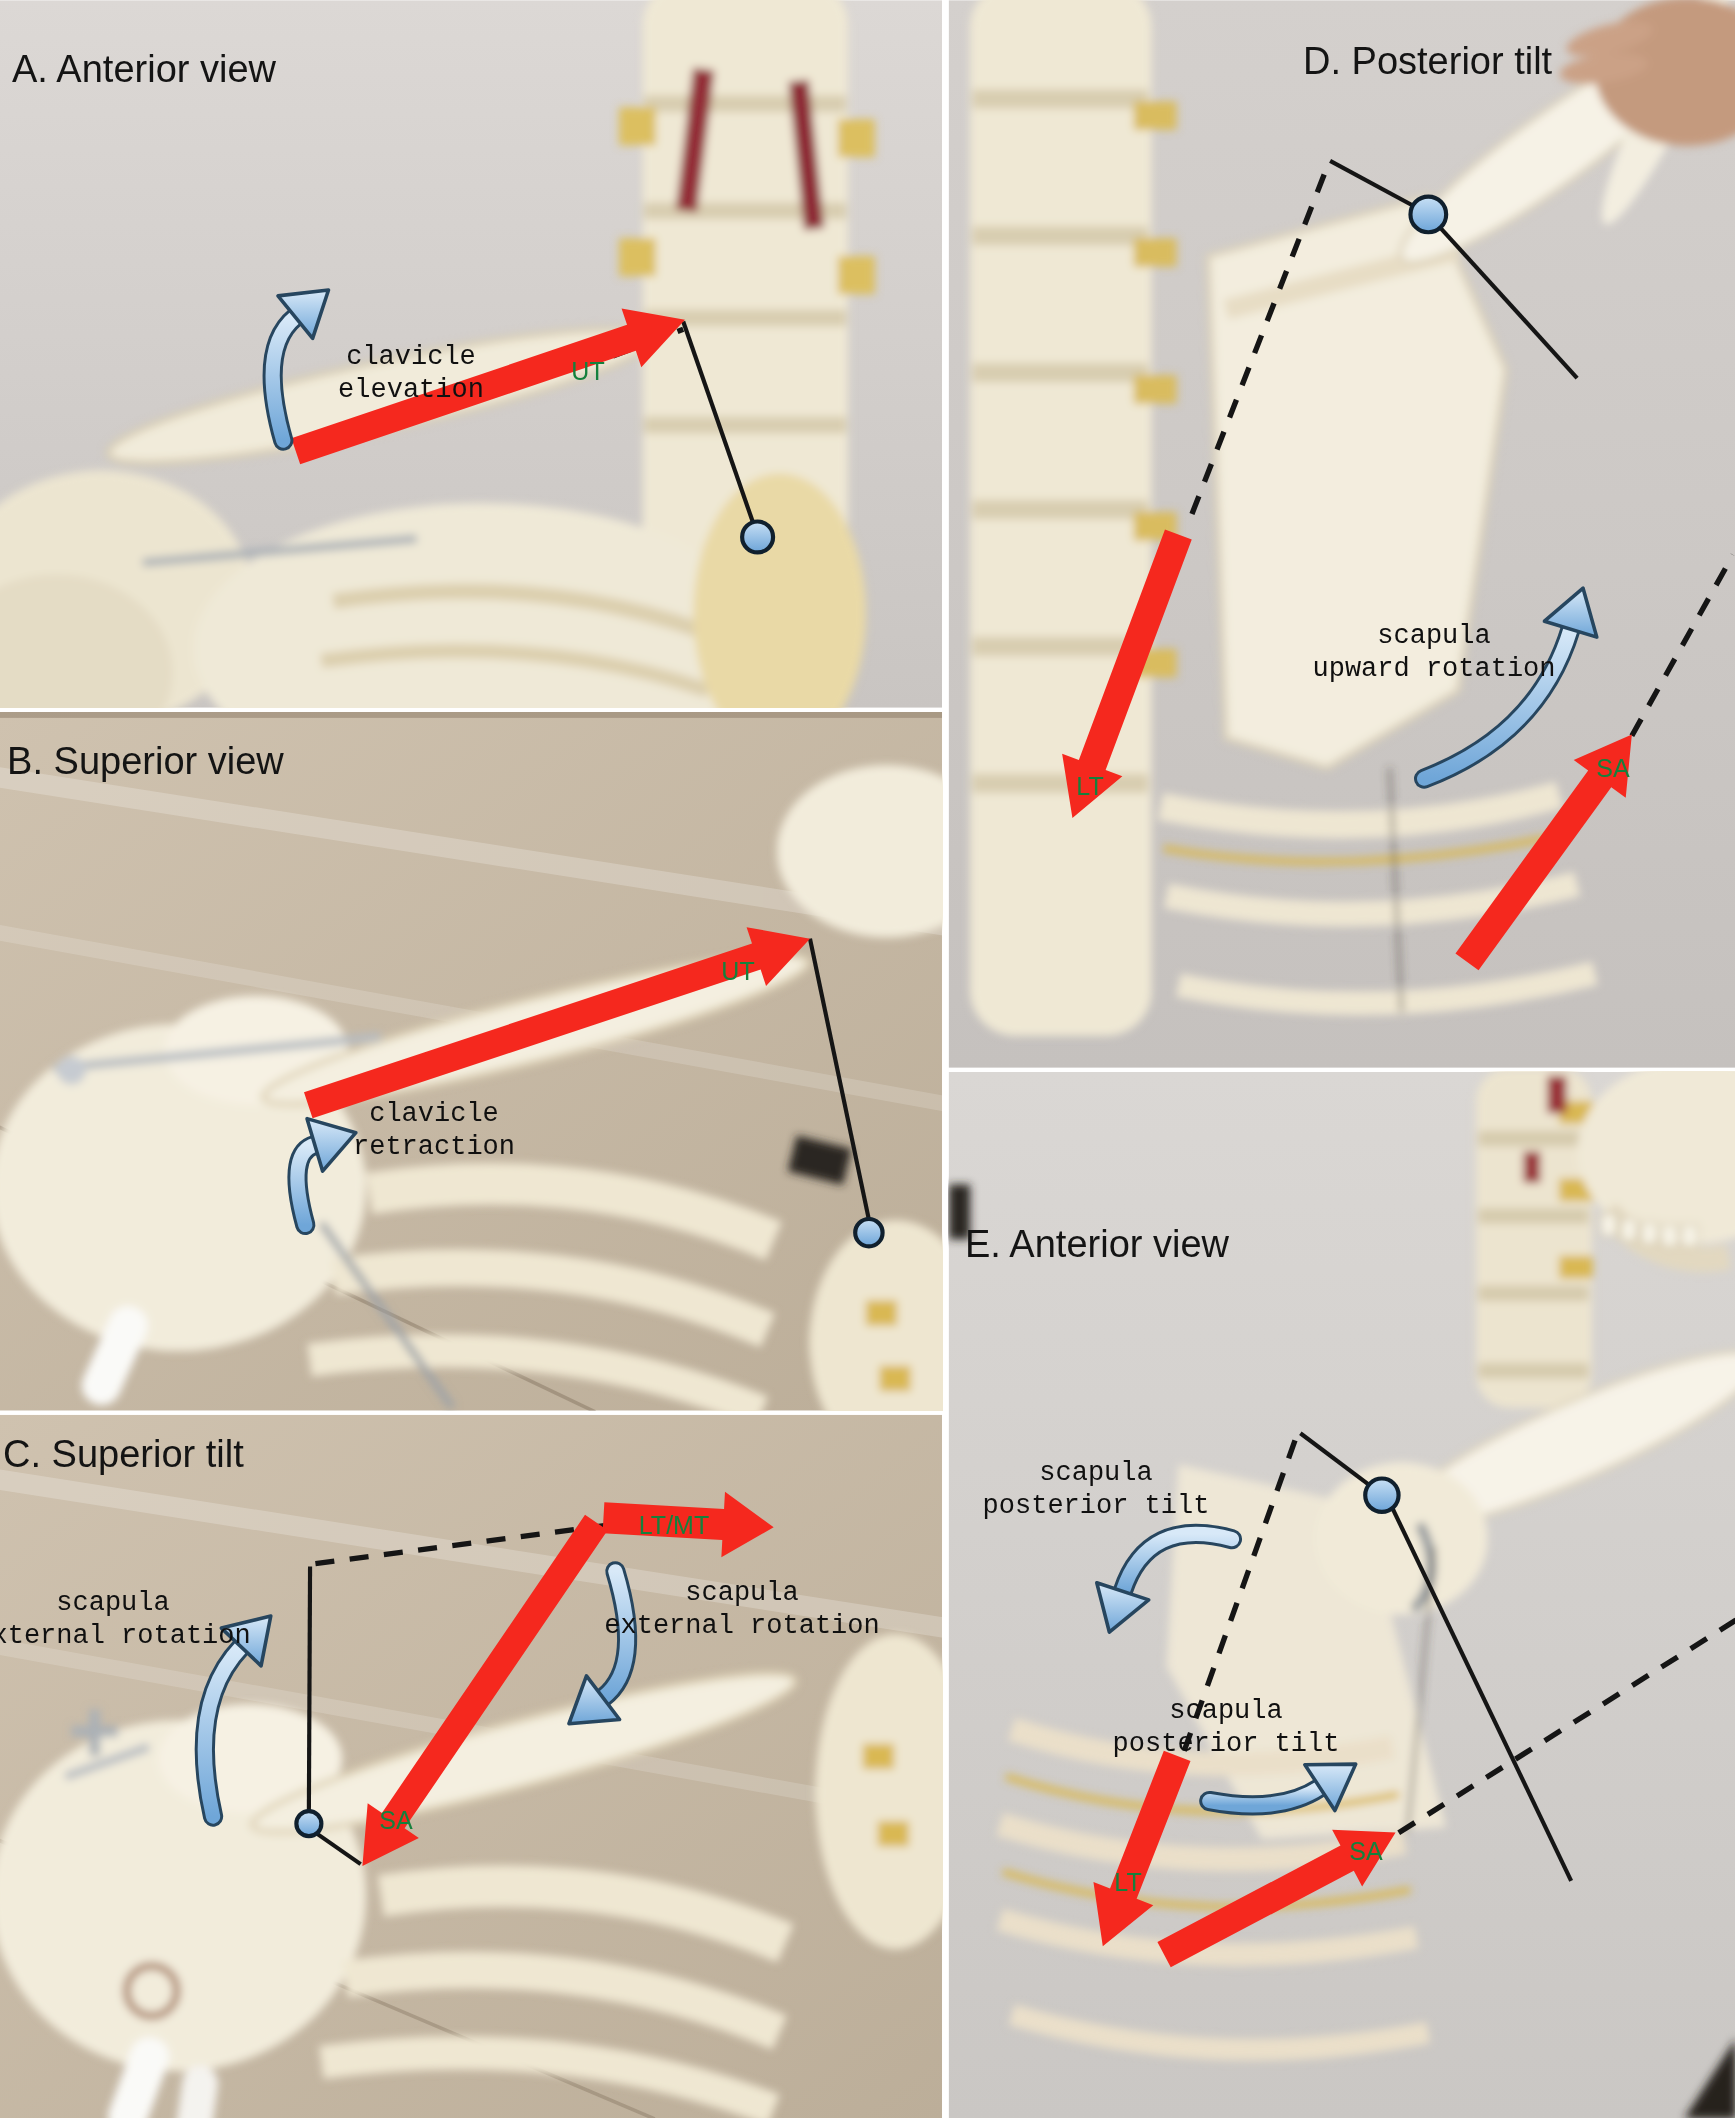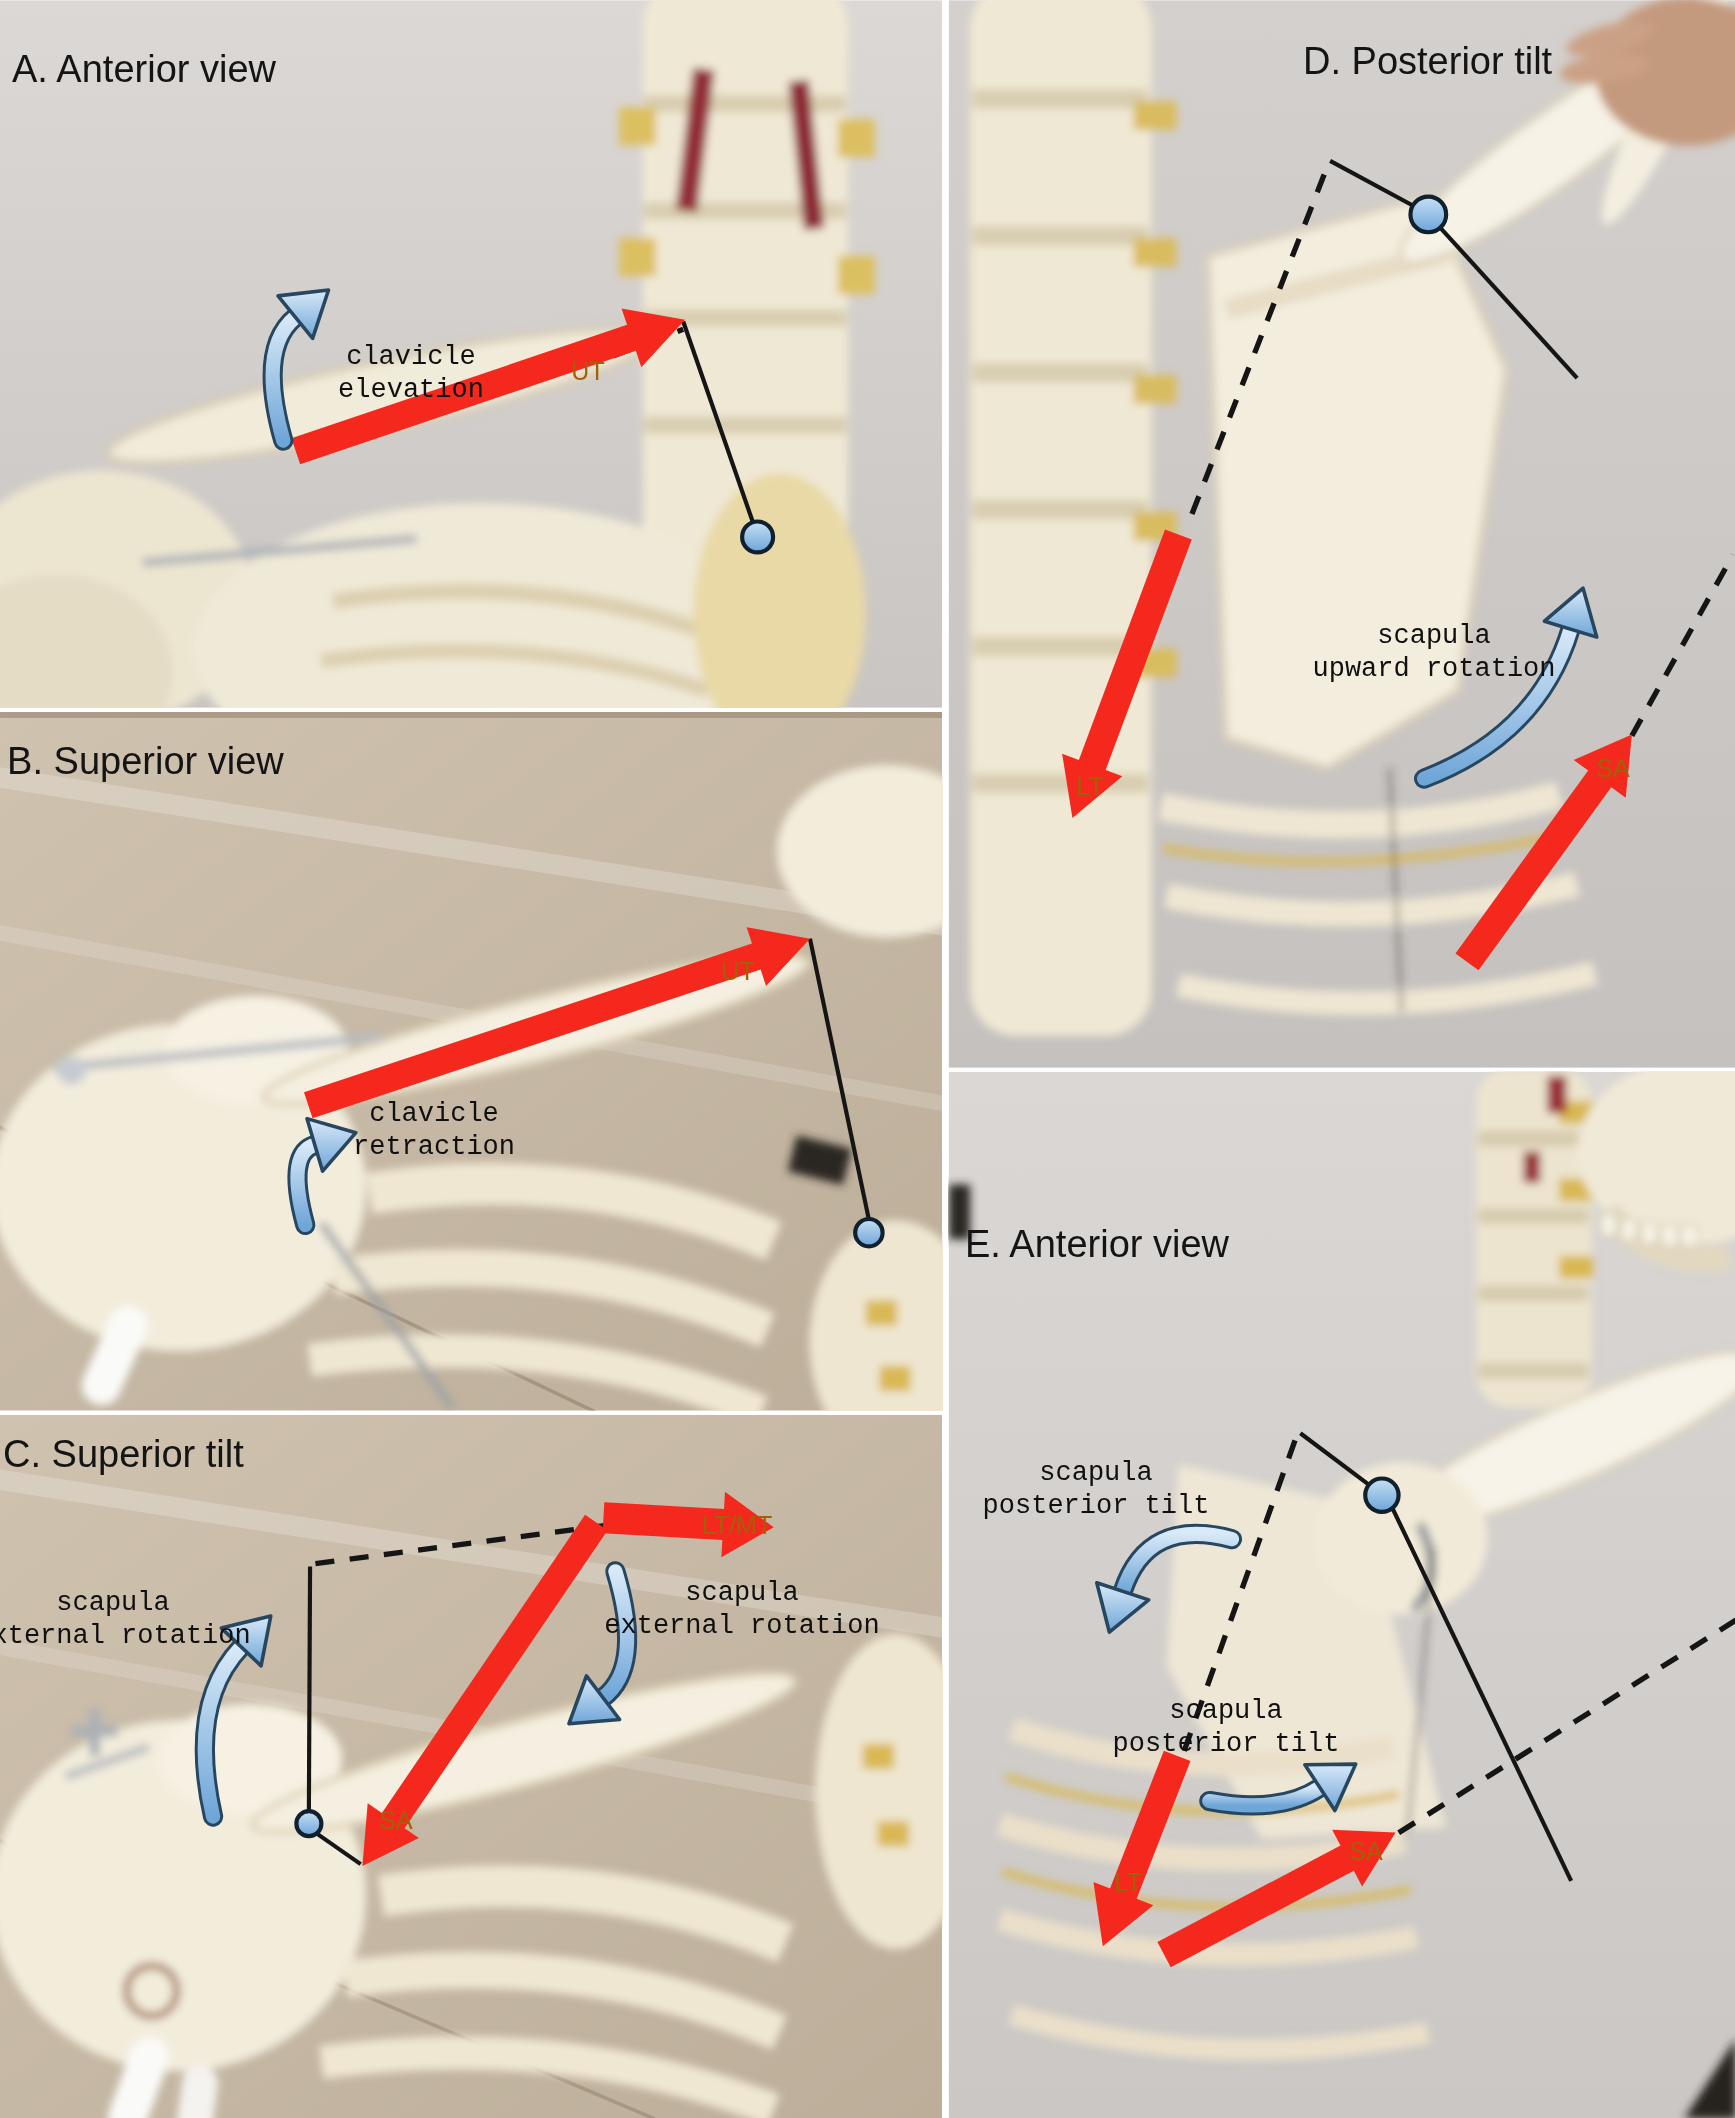--- a/index.html
+++ b/index.html
@@ -2,21 +2,21 @@
 <html style="font-size:9.5px"><head>
 <meta charset="utf-8">
 <style>
   html,body{margin:0;padding:0;background:#ffffff;}
   #stage{position:relative;width:1736px;height:2119px;background:#ffffff;overflow:hidden;
          font-family:"Liberation Sans","DejaVu Sans",sans-serif;}
   #photos,#annsvg{position:absolute;left:0;top:0;}
   .title{position:absolute;font-size:38px;color:#141414;white-space:nowrap;line-height:1.05;}
   .motion{position:absolute;transform:translate(-50%,-50%);font-size:27px;color:#101010;
           text-align:center;line-height:1.24;white-space:pre-line;font-family:Liberation Mono, monospace;}
-  .muscle{position:absolute;transform:translate(-50%,-50%);font-size:25px;color:#a16207;
+  .muscle{position:absolute;transform:translate(-50%,-50%);font-size:25px;color:#15803d;
           text-align:center;white-space:nowrap;}
 </style>
 </head>
 <body>
 
 <div id="stage">
 
 <svg id="photos" width="1736" height="2119" viewBox="0 0 2917 3560">
   <defs>
     <linearGradient id="wallA" x1="0" y1="0" x2="0" y2="1">
@@ -278,21 +278,21 @@
 <div class="muscle" style="left:588px;top:371px;">UT</div>
 
 <div class="title" style="left:7.1px;top:742px;">B. Superior view</div>
 <div class="motion" style="left:434px;top:1131px;">clavicle
 retraction</div>
 <div class="muscle" style="left:738px;top:971px;">UT</div>
 
 <div class="title" style="left:3px;top:1435px;">C. Superior tilt</div>
 <div class="motion" style="left:113px;top:1620px;">scapula
 external rotation</div>
-<div class="muscle" style="left:737px;top:1525px;">LT/MT</div>
+<div class="muscle" style="left:674px;top:1525px;">LT/MT</div>
 <div class="motion" style="left:742px;top:1610px;">scapula
 external rotation</div>
 <div class="muscle" style="left:396px;top:1820px;">SA</div>
 
 <div class="title" style="left:1303px;top:42px;">D. Posterior tilt</div>
 <div class="motion" style="left:1434px;top:653px;">scapula
 upward rotation</div>
 <div class="muscle" style="left:1090px;top:786px;">LT</div>
 <div class="muscle" style="left:1613px;top:768px;">SA</div>
 

